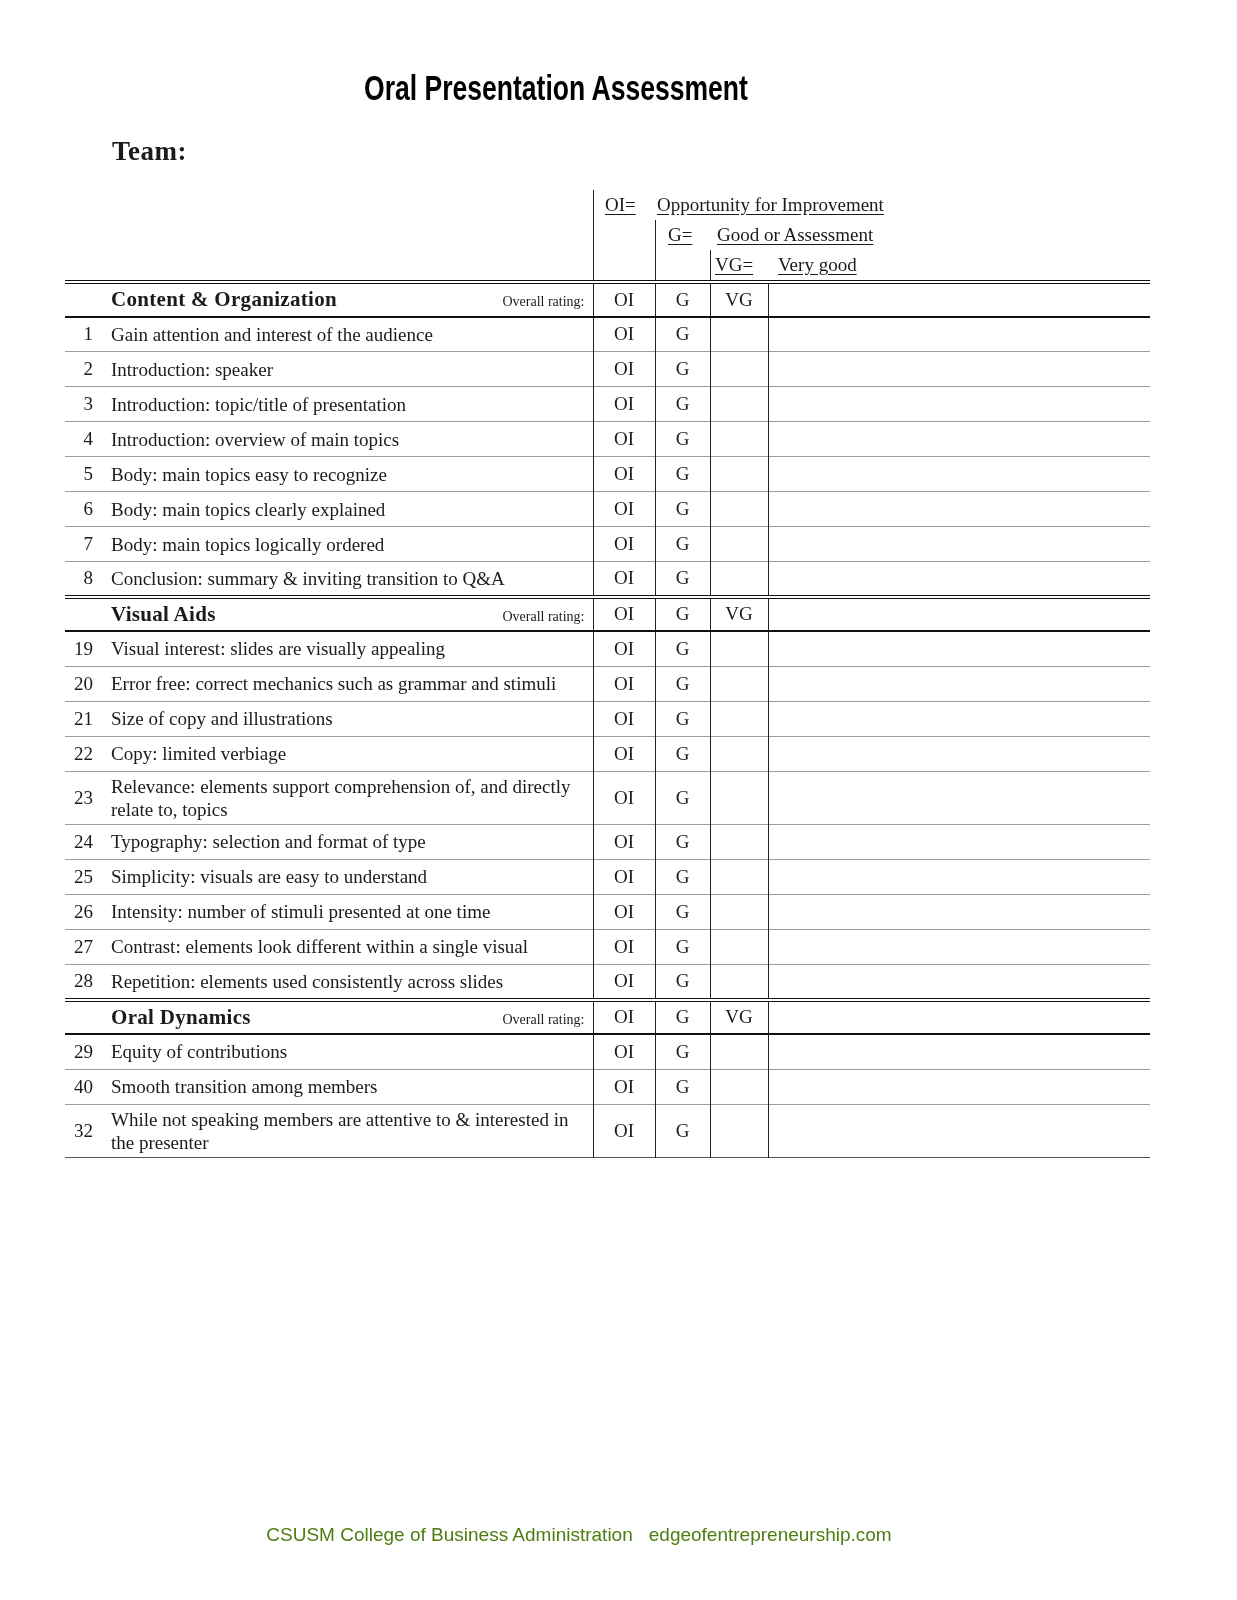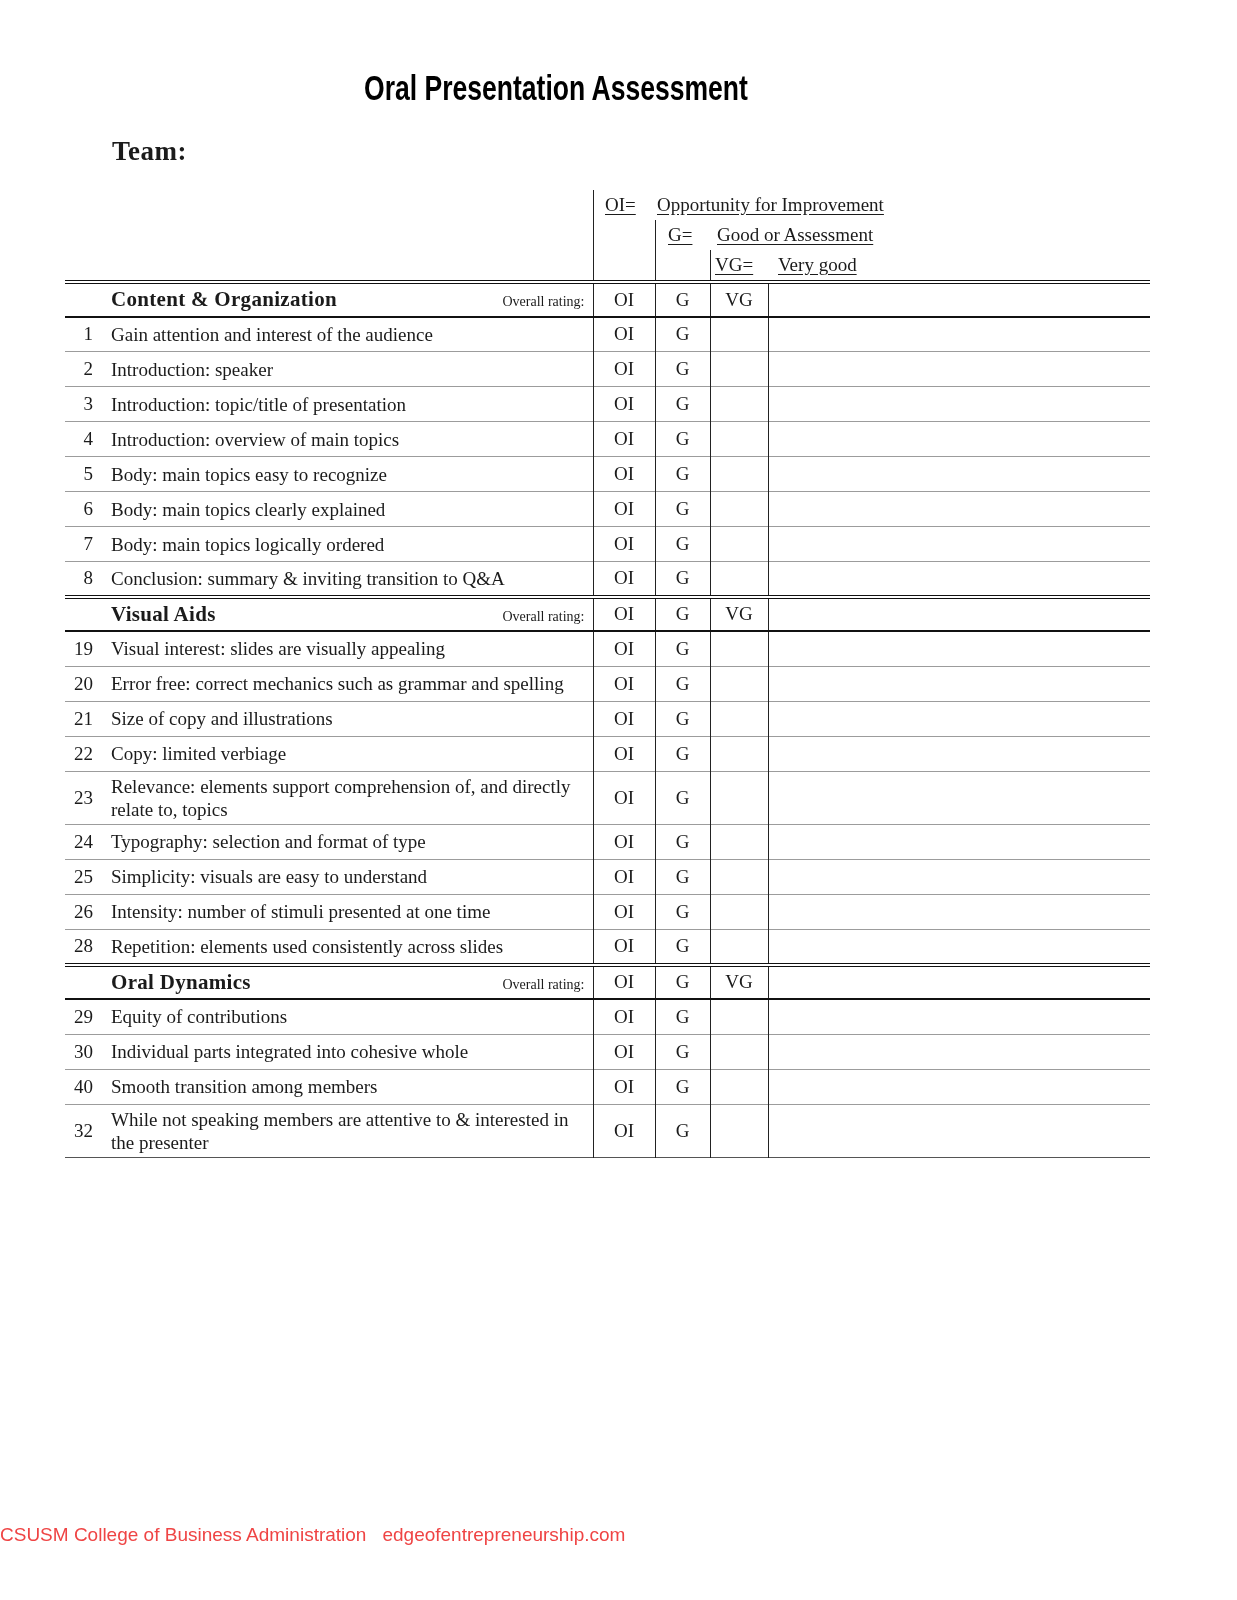--- a/index.html
+++ b/index.html
@@ -69,23 +69,23 @@
     border-bottom: 2px solid #111;
   }
   tbody tr:last-child { border-bottom: 1px solid #555; }
   .sec-flex { display: flex; justify-content: space-between; align-items: baseline; }
   .sec-title { font-weight: bold; font-size: 21px; letter-spacing: 0.3px; }
   .overall { font-size: 14px; padding-right: 4px; }
 
   
   .footer {
     position: absolute; top: 1524px; left: 0; width: 1158px;
-    text-align: left;
+    text-align: center;
     font-family: "Liberation Sans", sans-serif;
-    font-size: 19px; color: #ef4444;
+    font-size: 19px; color: #4d7c0f;
     white-space: nowrap;
   }
   .footer .org { margin-right: 16px; }
 </style>
 </head>
 <body>
 
 <div class="page">
 
   <div class="title-wrap">
@@ -215,21 +215,21 @@
         <tr class="item-row">
     <td class="num">19</td>
     <td class="desc">Visual interest: slides are visually appealing</td>
     <td class="rate b-oi r-oi">OI</td>
     <td class="rate b-g r-g">G</td>
     <td class="rate b-vg"></td>
     <td class="b-com"></td>
   </tr>
         <tr class="item-row">
     <td class="num">20</td>
-    <td class="desc">Error free: correct mechanics such as grammar and spelling</td>
+    <td class="desc">Error free: correct mechanics such as grammar and stimuli</td>
     <td class="rate b-oi r-oi">OI</td>
     <td class="rate b-g r-g">G</td>
     <td class="rate b-vg"></td>
     <td class="b-com"></td>
   </tr>
         <tr class="item-row">
     <td class="num">21</td>
     <td class="desc">Size of copy and illustrations</td>
     <td class="rate b-oi r-oi">OI</td>
     <td class="rate b-g r-g">G</td>
@@ -264,20 +264,28 @@
     <td class="num">25</td>
     <td class="desc">Simplicity: visuals are easy to understand</td>
     <td class="rate b-oi r-oi">OI</td>
     <td class="rate b-g r-g">G</td>
     <td class="rate b-vg"></td>
     <td class="b-com"></td>
   </tr>
         <tr class="item-row">
     <td class="num">26</td>
     <td class="desc">Intensity: number of stimuli presented at one time</td>
+    <td class="rate b-oi r-oi">OI</td>
+    <td class="rate b-g r-g">G</td>
+    <td class="rate b-vg"></td>
+    <td class="b-com"></td>
+  </tr>
+        <tr class="item-row">
+    <td class="num">27</td>
+    <td class="desc">Contrast: elements look different within a single visual</td>
     <td class="rate b-oi r-oi">OI</td>
     <td class="rate b-g r-g">G</td>
     <td class="rate b-vg"></td>
     <td class="b-com"></td>
   </tr>
         <tr class="item-row">
     <td class="num">28</td>
     <td class="desc">Repetition: elements used consistently across slides</td>
     <td class="rate b-oi r-oi">OI</td>
     <td class="rate b-g r-g">G</td>
@@ -299,28 +307,20 @@
   </tr>
         <tr class="item-row">
     <td class="num">29</td>
     <td class="desc">Equity of contributions</td>
     <td class="rate b-oi r-oi">OI</td>
     <td class="rate b-g r-g">G</td>
     <td class="rate b-vg"></td>
     <td class="b-com"></td>
   </tr>
         <tr class="item-row">
-    <td class="num">30</td>
-    <td class="desc">Individual parts integrated into cohesive whole</td>
-    <td class="rate b-oi r-oi">OI</td>
-    <td class="rate b-g r-g">G</td>
-    <td class="rate b-vg"></td>
-    <td class="b-com"></td>
-  </tr>
-        <tr class="item-row">
     <td class="num">40</td>
     <td class="desc">Smooth transition among members</td>
     <td class="rate b-oi r-oi">OI</td>
     <td class="rate b-g r-g">G</td>
     <td class="rate b-vg"></td>
     <td class="b-com"></td>
   </tr>
         <tr class="item-row">
     <td class="num">32</td>
     <td class="desc">While not speaking members are attentive to &amp; interested in the presenter</td>

